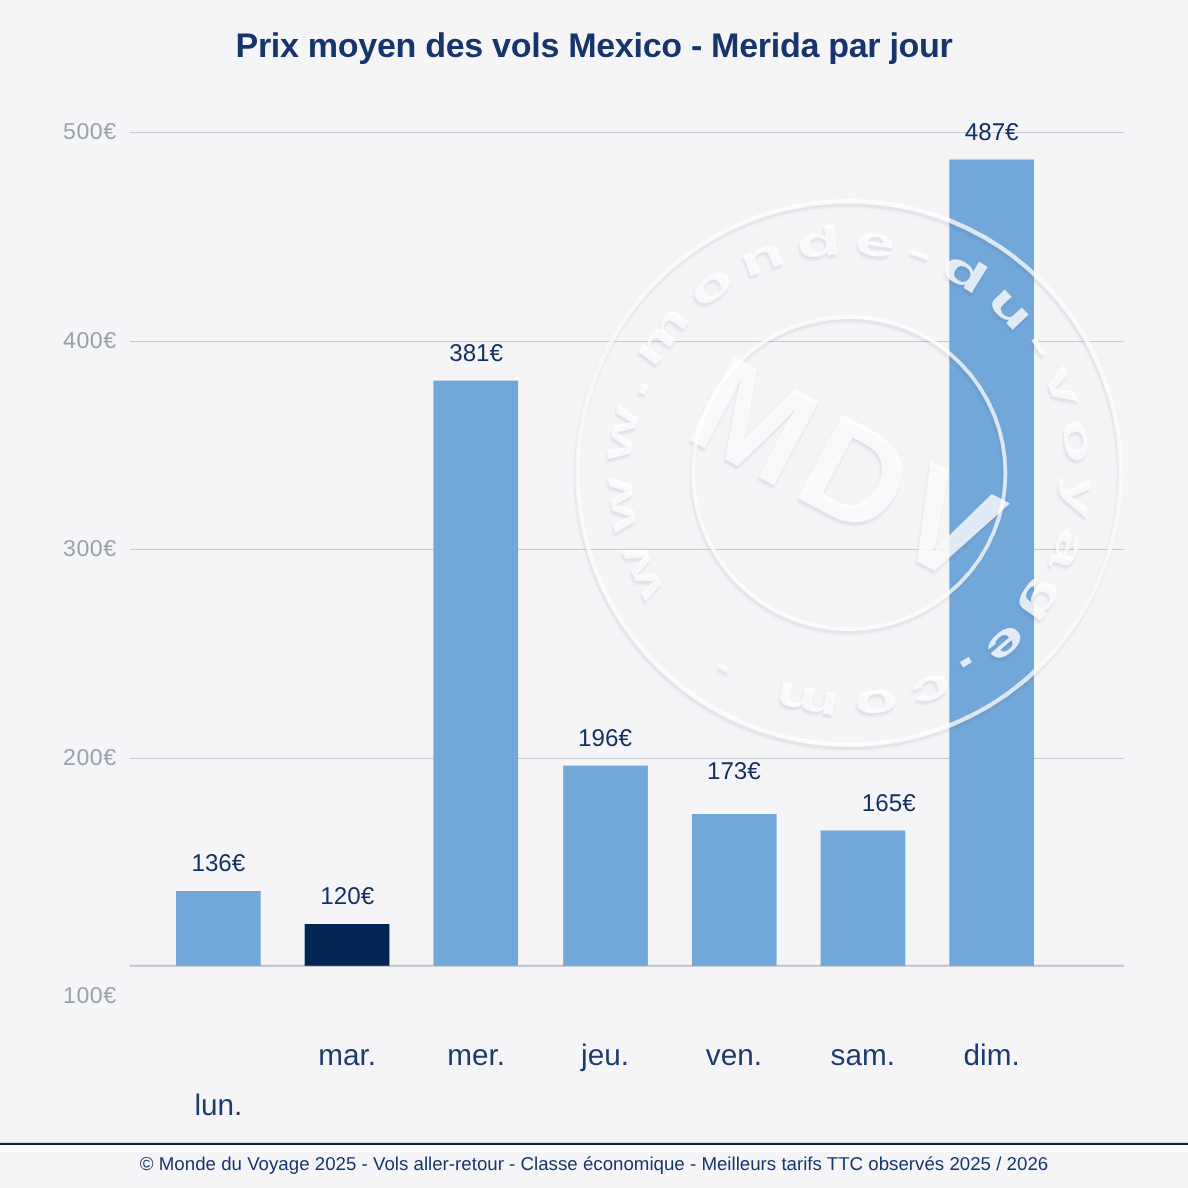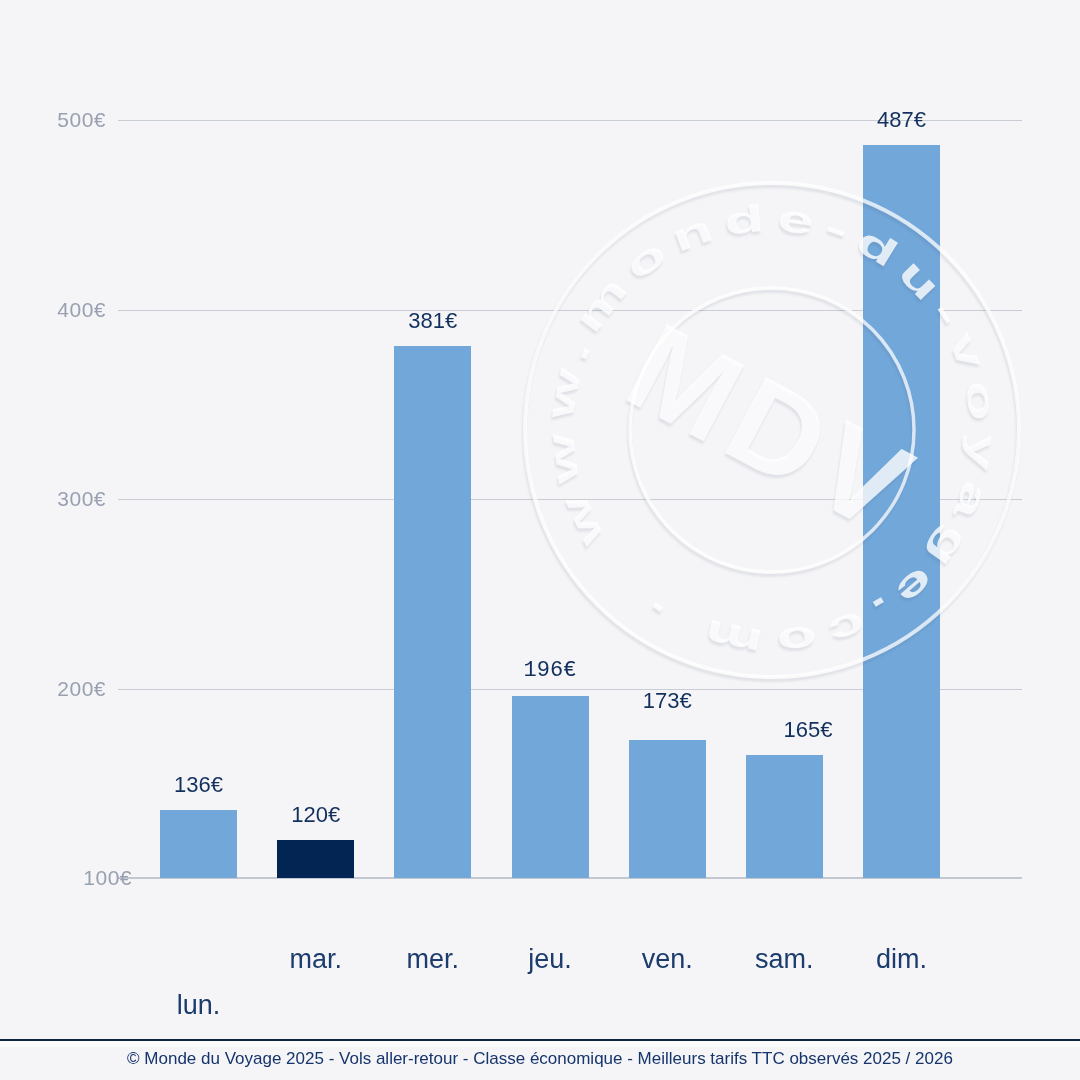--- a/index.html
+++ b/index.html
@@ -62,44 +62,45 @@
   .footer-text{
     position:absolute;left:0;top:1049px;width:1080px;
     text-align:center;font-size:17px;color:#16356d;z-index:6;
   }
 </style>
 </head>
 <body>
 
 <div class="canvas">
 
+  <h1 class="chart-title">Prix moyen des vols Mexico - Merida par jour</h1>
 
 
   <div class="plot" id="plot">
       <div class="gridline" style="top: 120px;"></div>
       <div class="ytick-label" style="top: 108px;">500€</div>
       <div class="gridline" style="top: 309.5px;"></div>
       <div class="ytick-label" style="top: 297.5px; text-align: right;">400€</div>
       <div class="gridline" style="top: 499px;"></div>
       <div class="ytick-label" style="top: 487px;">300€</div>
       <div class="gridline" style="top: 688.5px;"></div>
       <div class="ytick-label" style="top: 676.5px;">200€</div>
       <div class="gridline baseline" style="top: 877px;"></div>
-      <div class="ytick-label" style="top: 866px; padding-left: 26px;">100€</div>
+      <div class="ytick-label" style="top: 894px;">100€</div>
       <div class="bar" style="left: 160px; top: 809.78px; width: 77px; height: 68.22px; background: rgb(114, 167, 217);"></div>
       <div class="value-label" style="left: 133.5px; top: 771.78px;">136€</div>
       <div class="day-label" style="left: 133.5px; margin-top: 46px;">lun.</div>
       <div class="bar" style="left: 277.17px; top: 840.1px; width: 77px; height: 37.9px; background: rgb(3, 37, 84);"></div>
       <div class="value-label" style="left: 250.67px; top: 802.1px;">120€</div>
       <div class="day-label" style="left: 250.67px;">mar.</div>
       <div class="bar" style="left: 394.34px; top: 345.505px; width: 77px; height: 532.495px; background: rgb(114, 167, 217);"></div>
       <div class="value-label" style="left: 367.84px; top: 307.505px;">381€</div>
       <div class="day-label" style="left: 367.84px;">mer.</div>
       <div class="bar" style="left: 511.51px; top: 696.08px; width: 77px; height: 181.92px; background: rgb(114, 167, 217);"></div>
-      <div class="value-label" style="left: 485.01px; top: 658.08px; font-family: Liberation Mono, monospace;">196€</div>
+      <div class="value-label" style="left: 485.01px; top: 658.08px;">196€</div>
       <div class="day-label" style="left: 485.01px;">jeu.</div>
       <div class="bar" style="left: 628.68px; top: 739.665px; width: 77px; height: 138.335px; background: rgb(114, 167, 217);"></div>
       <div class="value-label" style="left: 602.18px; top: 688px;">173€</div>
       <div class="day-label" style="left: 602.18px;">ven.</div>
       <div class="bar" style="left: 745.85px; top: 754.825px; width: 77px; height: 123.175px; background: rgb(114, 167, 217);"></div>
       <div class="value-label" style="left: 743px; top: 716.825px;">165€</div>
       <div class="day-label" style="left: 719.35px;">sam.</div>
       <div class="bar" style="left: 863.02px; top: 144.635px; width: 77px; height: 733.365px; background: rgb(114, 167, 217);"></div>
       <div class="value-label" style="left: 836.52px; top: 106.635px;">487€</div>
       <div class="day-label" style="left: 836.52px;">dim.</div>

